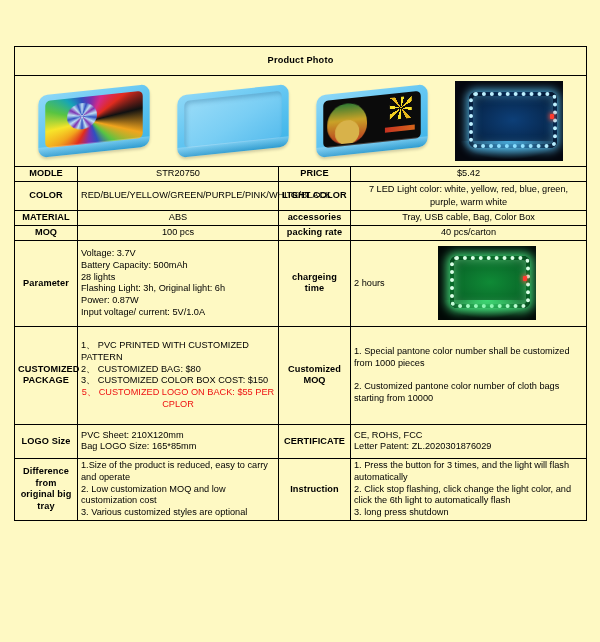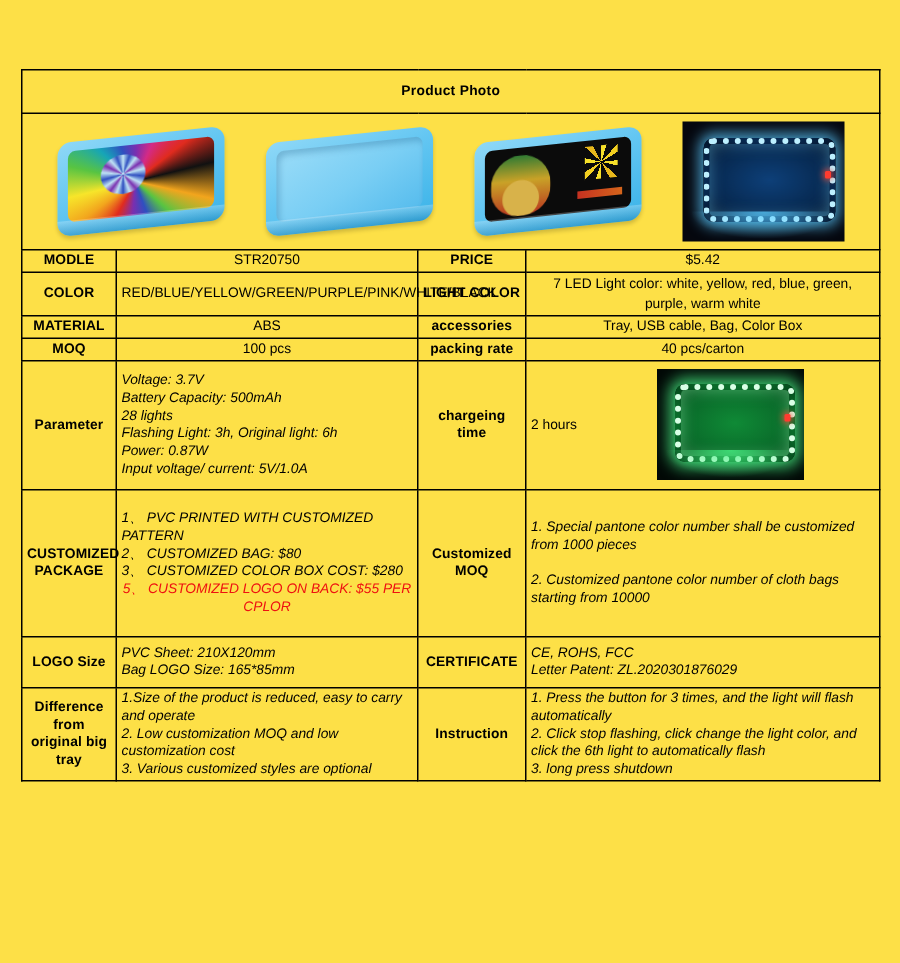--- a/index.html
+++ b/index.html
@@ -2,21 +2,21 @@
 <html><head>
 <meta charset="utf-8">
 <style>
   html,body{margin:0;padding:0;background:#ffffff;}
   body{
     width:600px;height:642px;
     font-family:"Liberation Sans","DejaVu Sans",sans-serif;
     color:#000;
     -webkit-font-smoothing:none;
   }
-  .sheet{position:relative;width:600px;height:642px;background:#fde047;}
+  .sheet{position:relative;width:600px;height:642px;background:#fef9c3;}
 
   table.spec{
     position:absolute;
     left:14px; top:46px;
     width:572px;
     border-collapse:collapse;
     table-layout:fixed;
   }
   table.spec td{
     border:1px solid #000;
@@ -160,21 +160,20 @@
     font-size:9.6px;
     letter-spacing:.1px;
   }
   .val{text-align:center;}
   .val.two{line-height:1.45;}
   .block{
     text-align:left;
     padding:4px 4px 4px 5px;
     line-height:1.42;
     white-space:pre-line;
-    font-style:italic;
   }
   .red{color:#ee1111;text-align:center;}
   .charge-val{text-align:left;padding-left:4px;vertical-align:middle;}
   .charge-wrap{display:flex;align-items:center;gap:6px;}
   .charge-wrap .txt{flex:0 0 auto;font-size:9.2px;}
   .charge-wrap .shot{flex:1 1 auto;display:flex;justify-content:center;}
 </style>
 </head>
 <body>
 
@@ -284,21 +283,21 @@
               </span>
             </span>
           </div>
         </td>
       </tr>
 
       <tr style="height:98px">
         <td class="lbl">CUSTOMIZED PACKAGE</td>
         <td class="block"><span>1、 PVC PRINTED WITH CUSTOMIZED PATTERN
 2、  CUSTOMIZED BAG:  $80
-3、  CUSTOMIZED COLOR BOX COST:  $280</span><span class="red" style="display:block">5、  CUSTOMIZED LOGO ON BACK: $55 PER CPLOR</span></td>
+3、  CUSTOMIZED COLOR BOX COST:  $150</span><span class="red" style="display:block">5、  CUSTOMIZED LOGO ON BACK: $55 PER CPLOR</span></td>
         <td class="lbl">Customized MOQ</td>
         <td class="block">1. Special  pantone color number shall be customized from 1000 pieces
 
 2. Customized pantone color  number of cloth bags starting from 10000</td>
       </tr>
 
       <tr style="height:34px">
         <td class="lbl">LOGO Size</td>
         <td class="block">PVC Sheet: 210X120mm
   Bag LOGO Size:  165*85mm</td>

